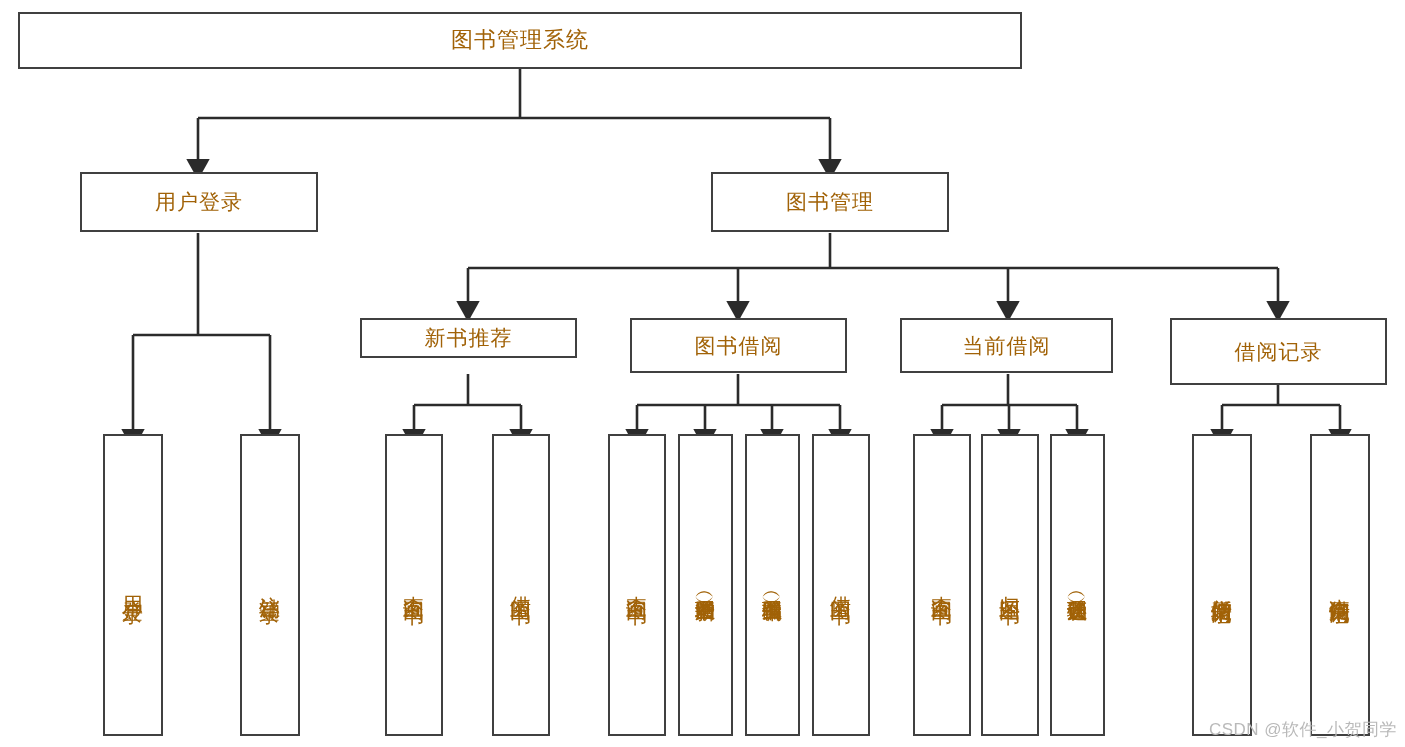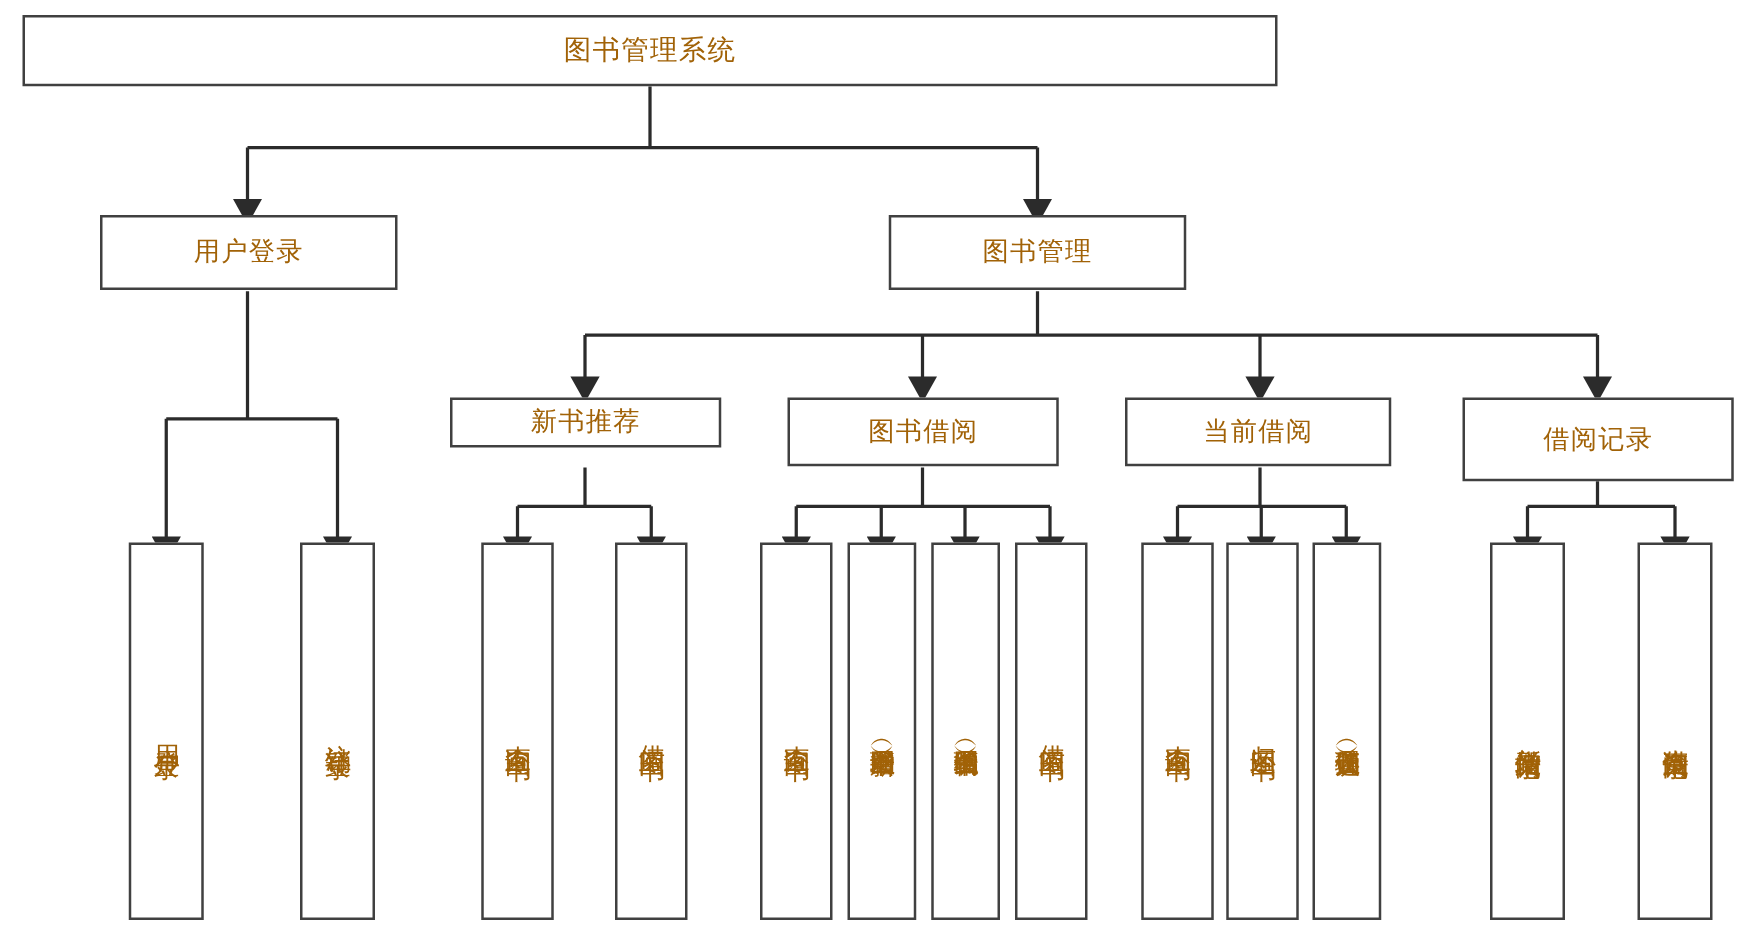--- a/index.html
+++ b/index.html
@@ -149,14 +149,15 @@
   <div class="node vert vlong" style="left:745px; top:434px; width:55px; height:302px;">编辑图书（管理员）</div>
   <div class="node vert" style="left:812px; top:434px; width:58px; height:302px;">借阅图书</div>
 
   <div class="node vert" style="left:913px; top:434px; width:58px; height:302px;">查询图书</div>
   <div class="node vert" style="left:981px; top:434px; width:58px; height:302px;">归还图书</div>
   <div class="node vert vlong" style="left:1050px; top:434px; width:55px; height:302px;">确认归还（管理员）</div>
 
   <div class="node vert tight" style="left:1192px; top:434px; width:60px; height:302px;">新增借阅记录</div>
   <div class="node vert tight" style="left:1310px; top:434px; width:60px; height:302px;">查询借阅记录</div>
 
+  <div id="watermark">CSDN @软件_小贺同学</div>
 
 </div>
 
 </body></html>

